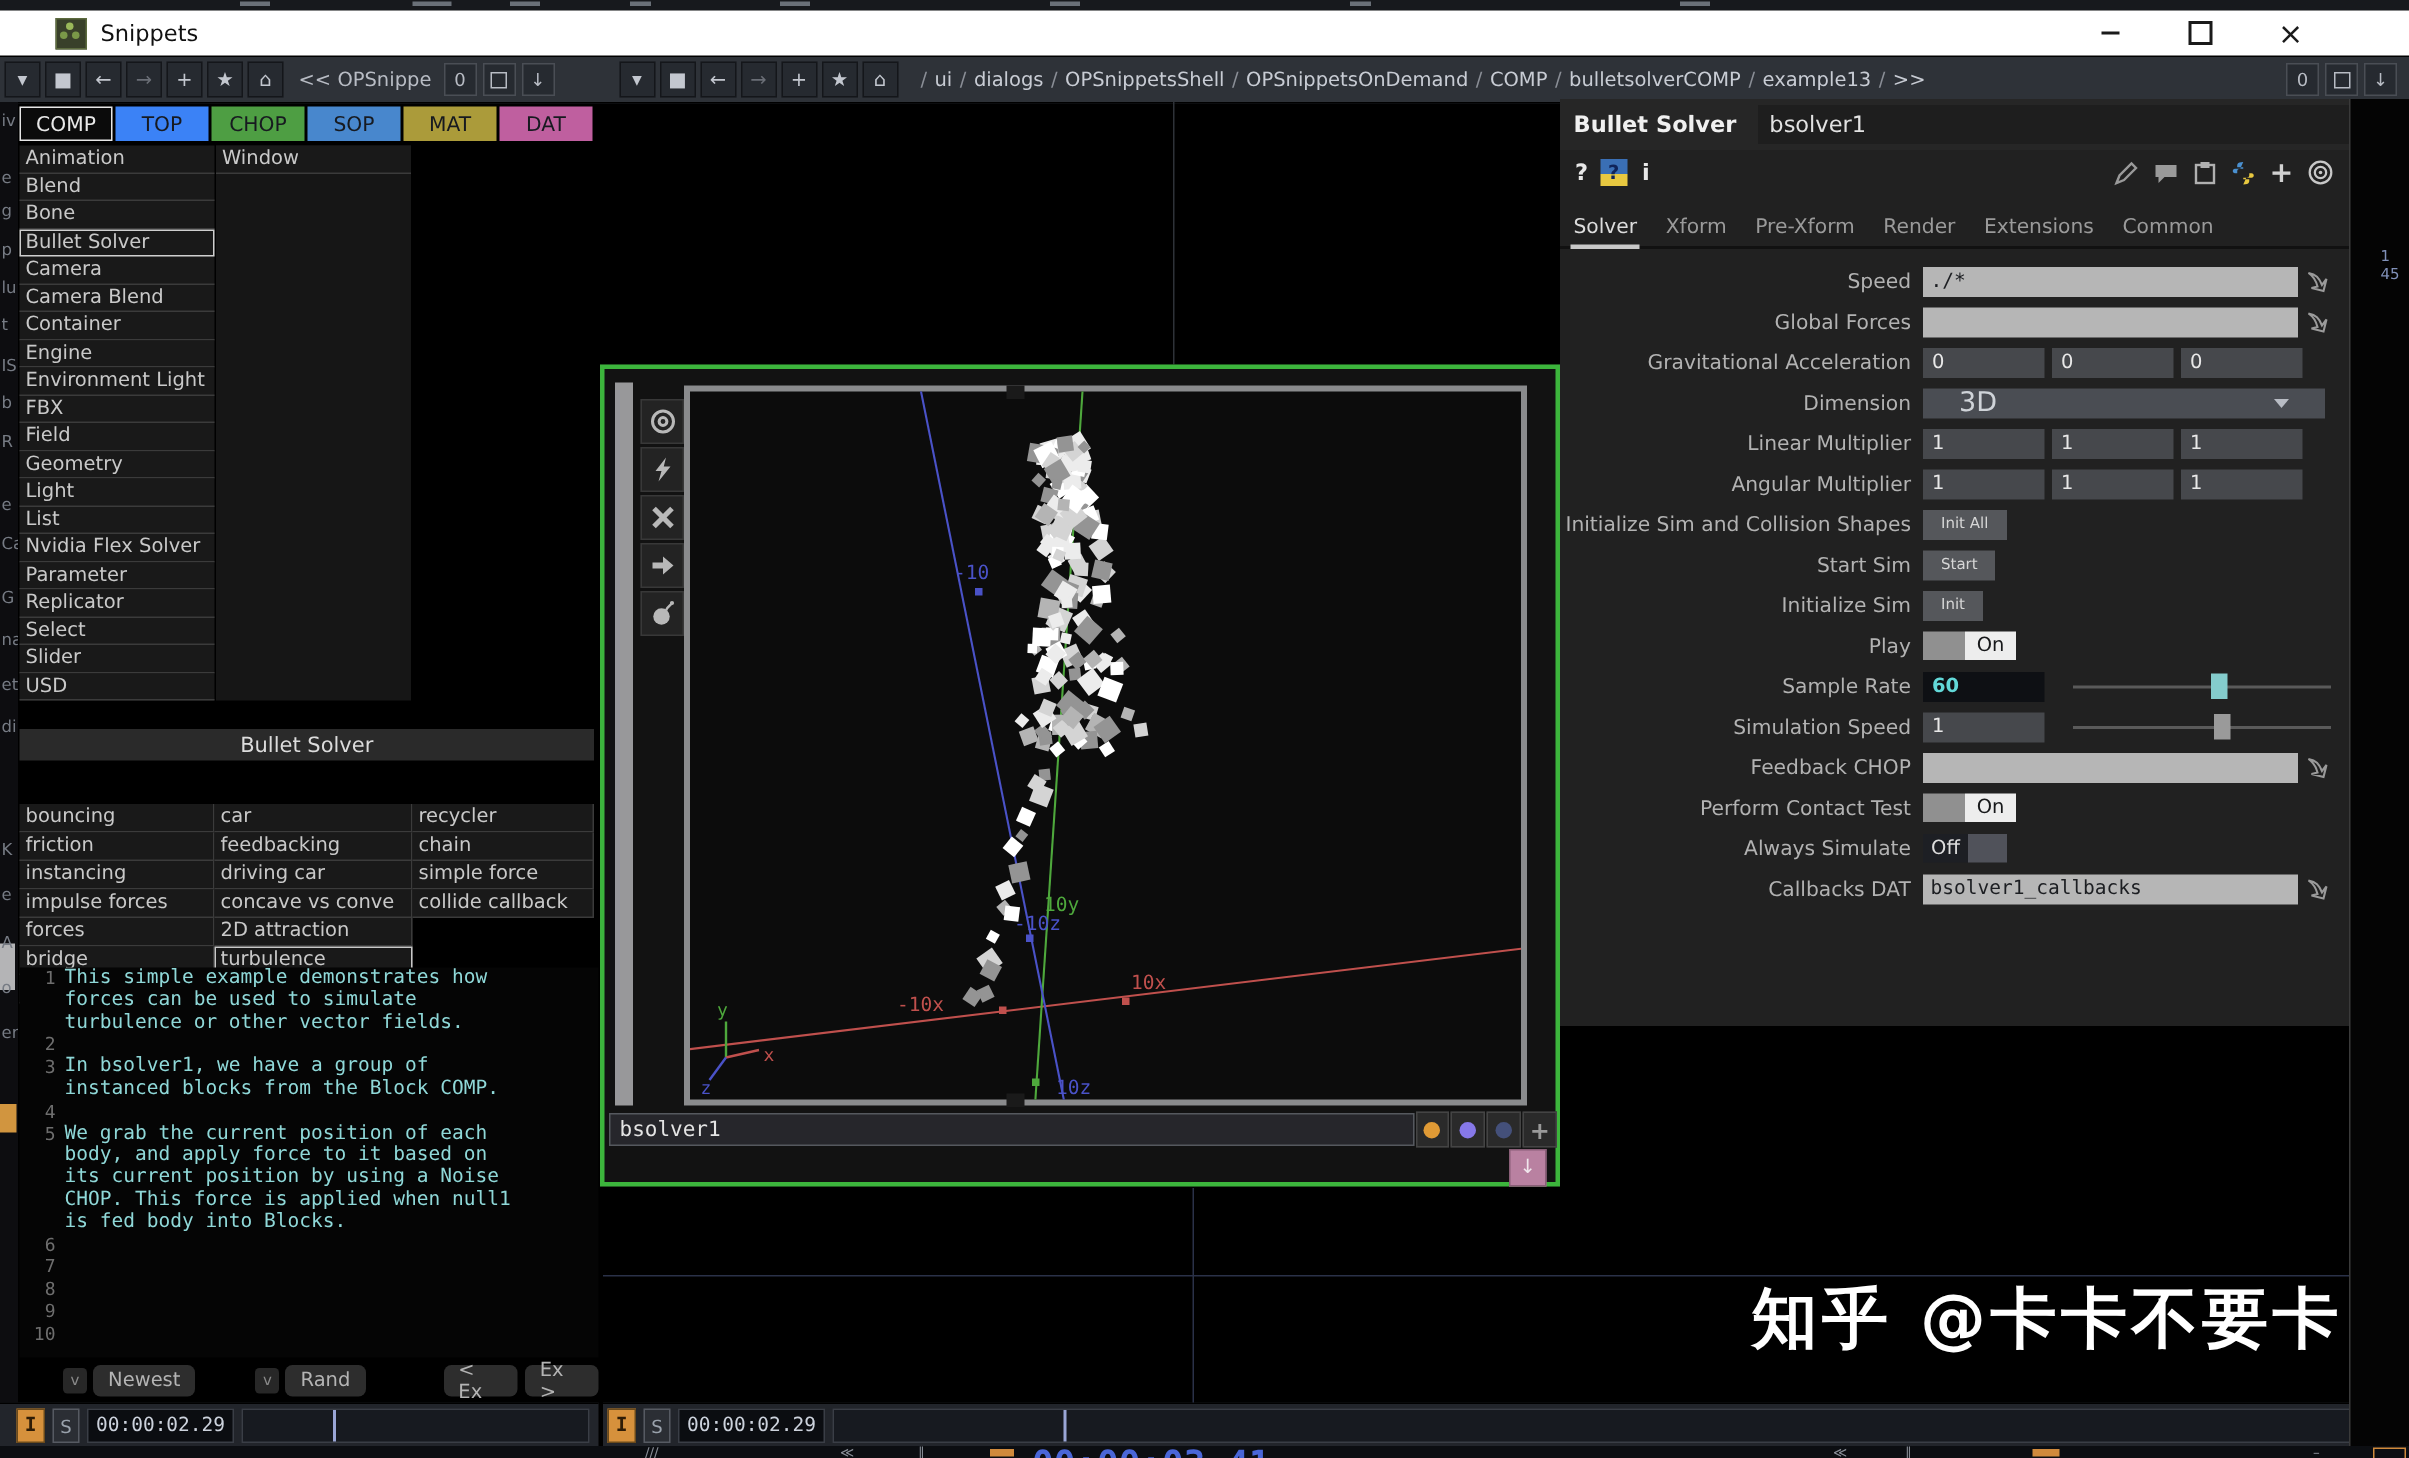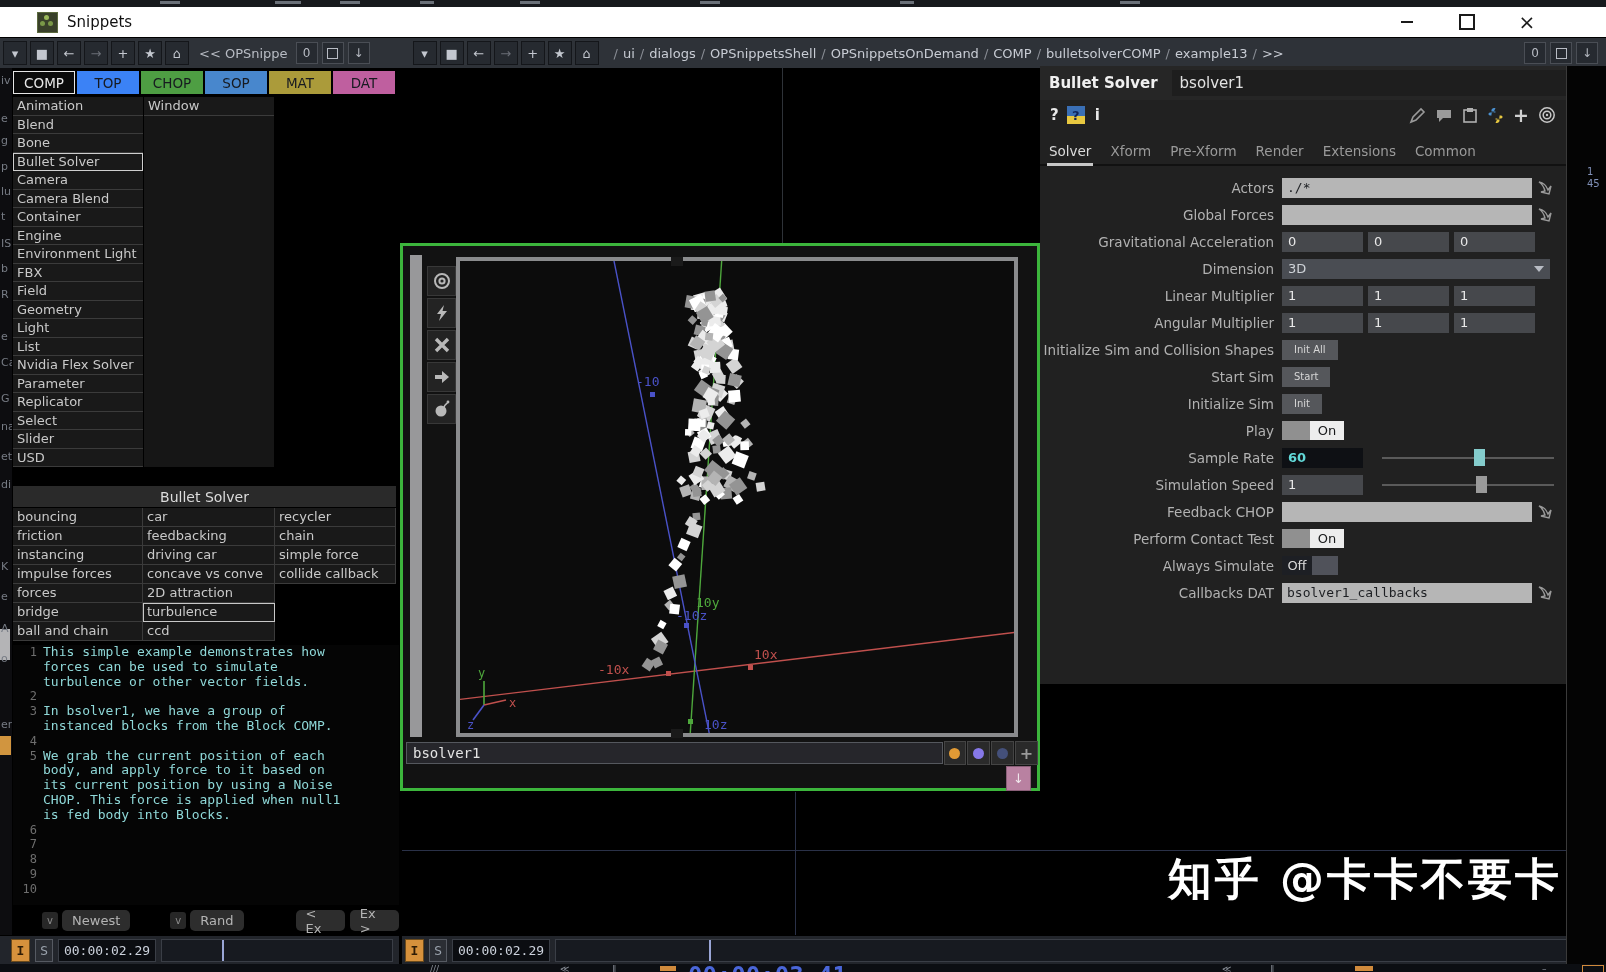--- a/index.html
+++ b/index.html
@@ -38,21 +38,21 @@
   #famtabs{left:13px;top:71px;width:386px;height:25px;display:flex;gap:2px;}
   .ftab{width:62px;height:23px;display:flex;align-items:center;justify-content:center;font-size:13.5px;color:#171a20;}
   .ftab.sel{background:#0b0b0b !important;border:1px solid #e6e6e6;color:#e8e8e8;width:60px;height:21px;}
   
   #oplist{left:13px;top:97px;width:130px;}
   #oplist2{left:144px;top:97px;width:130px;height:370px;background:#161616;}
   .lrow{height:17.5px;line-height:17.5px;background:#191919;border-bottom:1px solid #3b3b3b;color:#c9c9c9;font-size:13px;padding-left:4px;white-space:nowrap;overflow:hidden;}
   .lrow.sel{outline:1px solid #cfcfcf;outline-offset:-1px;}
   
   #exhdr{left:13px;top:486px;width:383px;height:21px;background:#2a2a2a;color:#dcdcdc;font-size:14px;display:flex;align-items:center;justify-content:center;}
-  #exgrid{left:13px;top:508px;width:383px;display:grid;grid-template-columns:130px 132px 121px;}
+  #exgrid{left:13px;top:536px;width:383px;display:grid;grid-template-columns:130px 132px 121px;}
   .ecell{height:18px;line-height:18px;background:#191919;border-bottom:1px solid #3b3b3b;border-right:1px solid #3b3b3b;color:#c9c9c9;font-size:13px;padding-left:4px;white-space:nowrap;overflow:hidden;}
   .ecell.sel{outline:1px solid #c8c8c8;outline-offset:-1px;}
   .ecell.empty{background:transparent;border-color:transparent;}
   
   #desc{left:13px;top:645px;width:386px;height:260px;background:#050505;font-family:"DejaVu Sans Mono","Liberation Mono",monospace;font-size:13px;}
   .dline{display:flex;height:14.8px;line-height:14.8px;}
   .dnum{width:24px;text-align:right;padding-right:6px;color:#6e6e6e;font-size:12px;flex:none;}
   .dtxt{color:#8fd8d8;white-space:pre;}
   
   #fbtns{left:13px;top:907px;width:386px;height:27px;display:flex;align-items:center;}
@@ -99,21 +99,21 @@
   .ptab.sel::after{content:"";position:absolute;left:-2px;right:-2px;bottom:-2px;height:3px;background:#c8c8c8;}
   #prows{margin-top:8px;}
   .prow{height:27px;display:flex;align-items:center;}
   .plabel{width:234px;flex:none;text-align:right;color:#b2b2b2;font-size:13.5px;padding-right:8px;white-space:nowrap;overflow:hidden;}
   .pfield{flex:1;display:flex;align-items:center;position:relative;height:27px;}
   .tfield{width:250px;height:20px;background:#b6b6b6;color:#1c1e22;font-family:"DejaVu Sans Mono",monospace;font-size:13px;display:flex;align-items:center;padding-left:5px;box-sizing:border-box;}
   .exparrow{margin-left:4px;}
   .nbox{width:81px;height:20px;background:#46484c;color:#e8e8e8;font-size:13px;display:flex;align-items:center;padding-left:6px;box-sizing:border-box;margin-right:5px;}
   .nbox.dark{background:#0e1014;}
   .nbox.accent{color:#62d8d8;font-weight:bold;}
-  .dd{width:268px;height:20px;background:#4a4d53;color:#cfd3d8;font-size:13px;display:flex;align-items:center;padding:0 6px;box-sizing:border-box;}
+  .dd{width:268px;height:20px;background:#4a4d53;color:#cfd3d8;font-size:18px;display:flex;align-items:center;padding:0 24px;box-sizing:border-box;}
   .dd .tri{margin-left:auto;width:0;height:0;border-left:5px solid transparent;border-right:5px solid transparent;border-top:6px solid #b8bcc4;}
   .pbtn{height:20px;padding:0 12px;background:#55575b;color:#d6d6d6;font-size:10px;display:flex;align-items:center;}
   .tgl{height:19px;display:flex;}
   .tgl .knob-on-l{width:28px;background:#909090;}
   .tgl .on-lbl{width:34px;background:#ededed;color:#17181a;font-size:13px;display:flex;align-items:center;justify-content:center;}
   .tgl .off-lbl{width:30px;background:#1d1f24;color:#dcdcdc;font-size:13px;display:flex;align-items:center;justify-content:center;}
   .tgl .knob-off-r{width:26px;background:#50525a;}
   .track{position:absolute;left:100px;right:12px;top:13px;height:2px;background:#5a5a5a;}
   .handle{position:absolute;top:5px;width:11px;height:17px;}
   
@@ -202,21 +202,21 @@
       <span style="top: 262px;">e</span>
       <span style="top: 288px;">Ca</span>
       <span style="top: 324px;">G</span>
       <span style="top: 352px;">na</span>
       <span style="top: 382px;">et</span>
       <span style="top: 410px;">di</span>
       <span style="top: 492px;">K</span>
       <span style="top: 522px;">e</span>
       <span style="top: 554px;">A</span>
       <span style="top: 584px;">o</span>
-      <span style="top: 614px; margin-top: 36px;">er</span>
+      <span style="top: 614px;">er</span>
     </div>
 
   <div class="abs" id="famtabs">
       <div class="ftab sel" style="background: rgb(11, 11, 11);">COMP</div>
       <div class="ftab" style="background: #3b82f6;">TOP</div>
       <div class="ftab" style="background: rgb(78, 158, 67);">CHOP</div>
       <div class="ftab" style="background: rgb(72, 135, 205);">SOP</div>
       <div class="ftab" style="background: rgb(171, 155, 58);">MAT</div>
       <div class="ftab" style="background: rgb(191, 95, 159);">DAT</div>
     </div>
@@ -637,21 +637,21 @@
     <div id="pptabs">
         <span class="ptab sel">Solver</span>
         <span class="ptab">Xform</span>
         <span class="ptab">Pre-Xform</span>
         <span class="ptab">Render</span>
         <span class="ptab">Extensions</span>
         <span class="ptab">Common</span>
       </div>
     <div id="prows">
         <div class="prow">
-          <span class="plabel">Actors</span>
+          <span class="plabel">Speed</span>
           <div class="pfield">
             <div class="tfield">./*</div>
             <svg class="exparrow" width="19" height="18" viewBox="0 0 19 18">
               <path d="M3 3 C8 4 10 6 12 11 L15 7 L13 15 L5 13 L9 12 C8 8 6 5 3 3 Z" fill="none" stroke="#9a9a9a" stroke-width="1.4"></path>
             </svg>
           </div>
         </div>
         <div class="prow">
           <span class="plabel">Global Forces</span>
           <div class="pfield">

